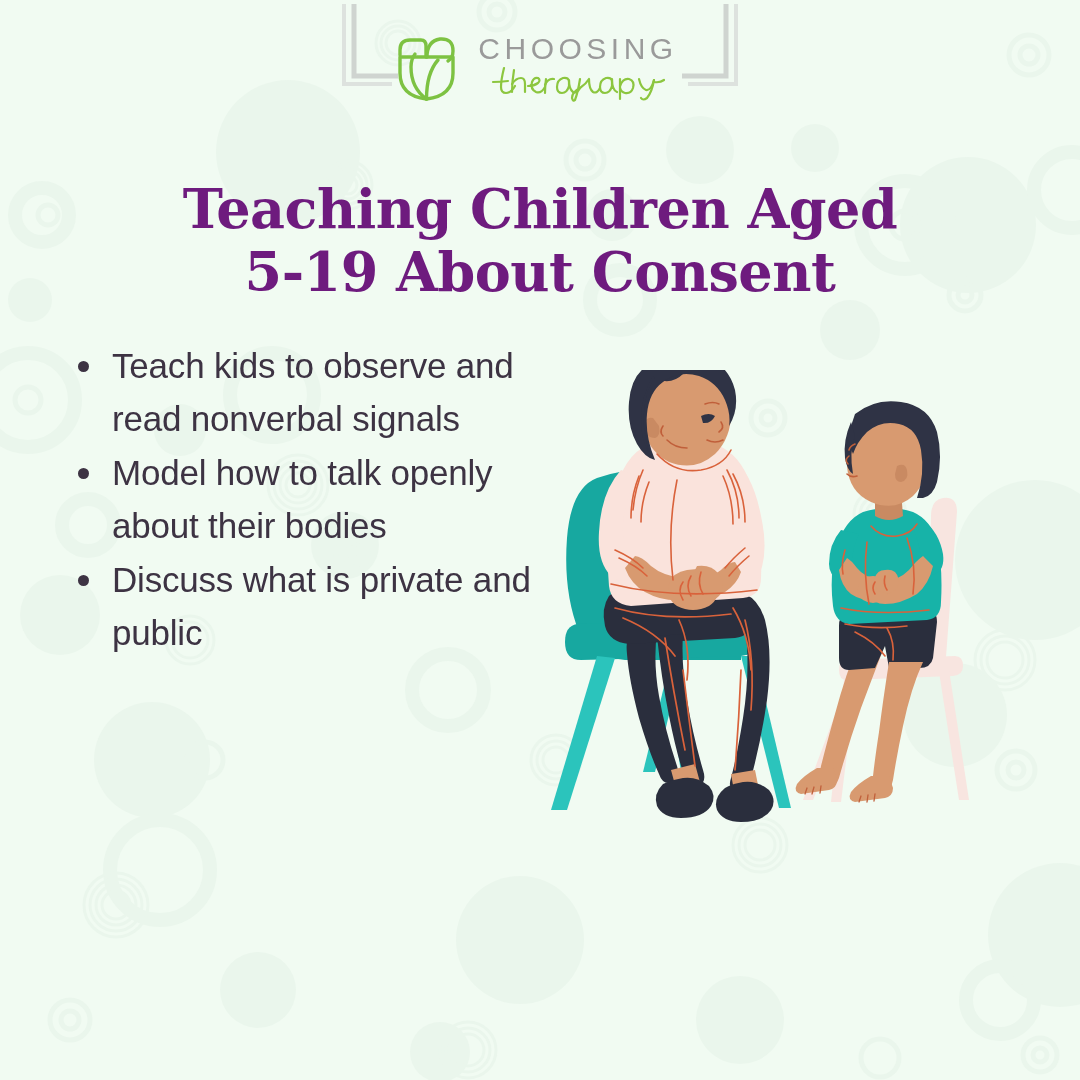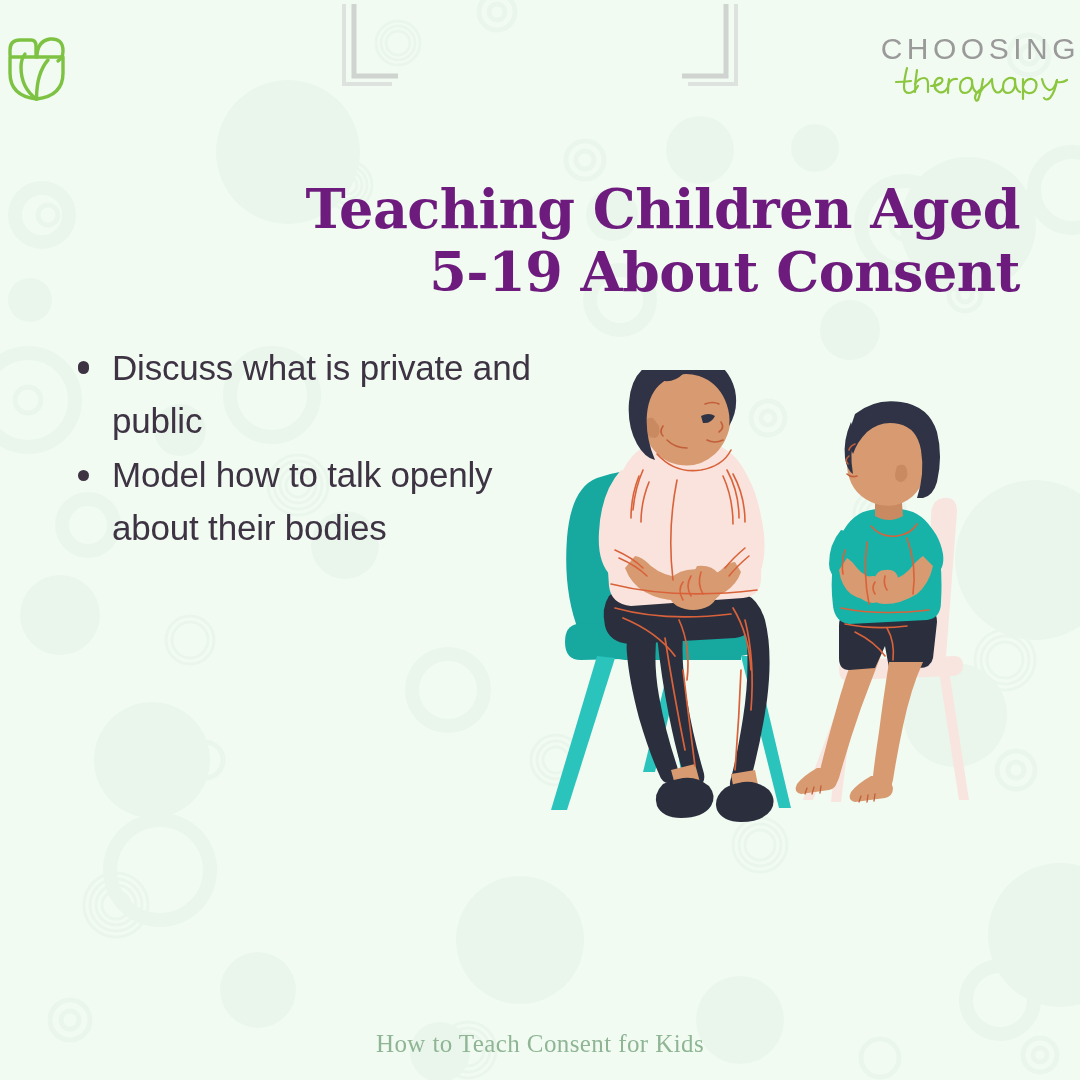--- a/index.html
+++ b/index.html
@@ -27,27 +27,27 @@
   .bracket {
     position: absolute;
     z-index: 2;
   }
   .bracket svg { display: block; }
 
   
   #logo-block {
     position: absolute;
     left: 0;
-    right: 0;
+    right: 12px;
     top: 26px;
     height: 84px;
     z-index: 3;
     display: flex;
     align-items: center;
-    justify-content: space-between;
+    justify-content: center;
     gap: 14px;
   }
   #logo-mark { width: 74px; height: 70px; }
   #logo-words {
     display: flex;
     flex-direction: column;
     align-items: center;
     line-height: 1;
   }
   #logo-choosing {
@@ -63,21 +63,21 @@
     width: 175px;
   }
 
   
   #title {
     position: absolute;
     top: 142px;
     left: 60px;
     width: 960px;
     z-index: 3;
-    text-align: right;
+    text-align: center;
     color: #6E1B7E;
     font-family: "DejaVu Serif", serif;
     font-weight: bold;
     font-size: 54px;
     line-height: 1.17;
     letter-spacing: -0.5px;
   }
   #title .tline { display: block; }
 
   
@@ -285,28 +285,29 @@
   </div>
 
   <h1 id="title">
     <span class="tline">Teaching Children Aged</span>
     <span class="tline">5-19 About Consent</span>
   </h1>
 
   <ul id="bullets">
     <li class="bullet-item">
       <span class="bullet-dot"></span>
+      <span>Teach kids to observe and read nonverbal signals</span>
+    </li>
+    <li class="bullet-item">
+      <span class="bullet-dot"></span>
+      <span>Model how to talk openly about their bodies</span>
     </li>
     <li class="bullet-item">
       <span class="bullet-dot"></span>
       <span>Discuss what is private and public</span>
-    </li>
-    <li class="bullet-item">
-      <span class="bullet-dot"></span>
-      <span>Model how to talk openly about their bodies</span>
     </li>
   </ul>
 
   <div id="illustration">
     <svg viewBox="0 0 520 460" width="520" height="460" aria-hidden="true">
 
       <g>
         <path d="M398 128 Q412 126 412 142 L400 300 L384 300 L386 146 Q386 130 398 128 Z" fill="#F8E5E0"></path>
         <path d="M300 290 L410 286 Q418 286 418 296 Q418 305 408 306 L302 310 Q294 310 294 300 Q294 291 300 290 Z" fill="#F8E5E0"></path>
         <path d="M300 300 L286 432 L296 432 L312 302 Z" fill="#F8E5E0"></path>
@@ -464,15 +465,14 @@
           <path d="M188 238 Q204 264 206 300"></path>
           <path d="M200 250 Q210 290 206 340"></path>
           <path d="M120 268 Q128 320 140 380"></path>
           <path d="M196 300 Q194 350 190 400"></path>
           <path d="M138 300 Q144 350 150 396"></path>
         </g>
       </g>
     </svg>
   </div>
 
-  <div id="footer">How to Teach Consent for Kids</div>
 
 </div>
 
 </body></html>

